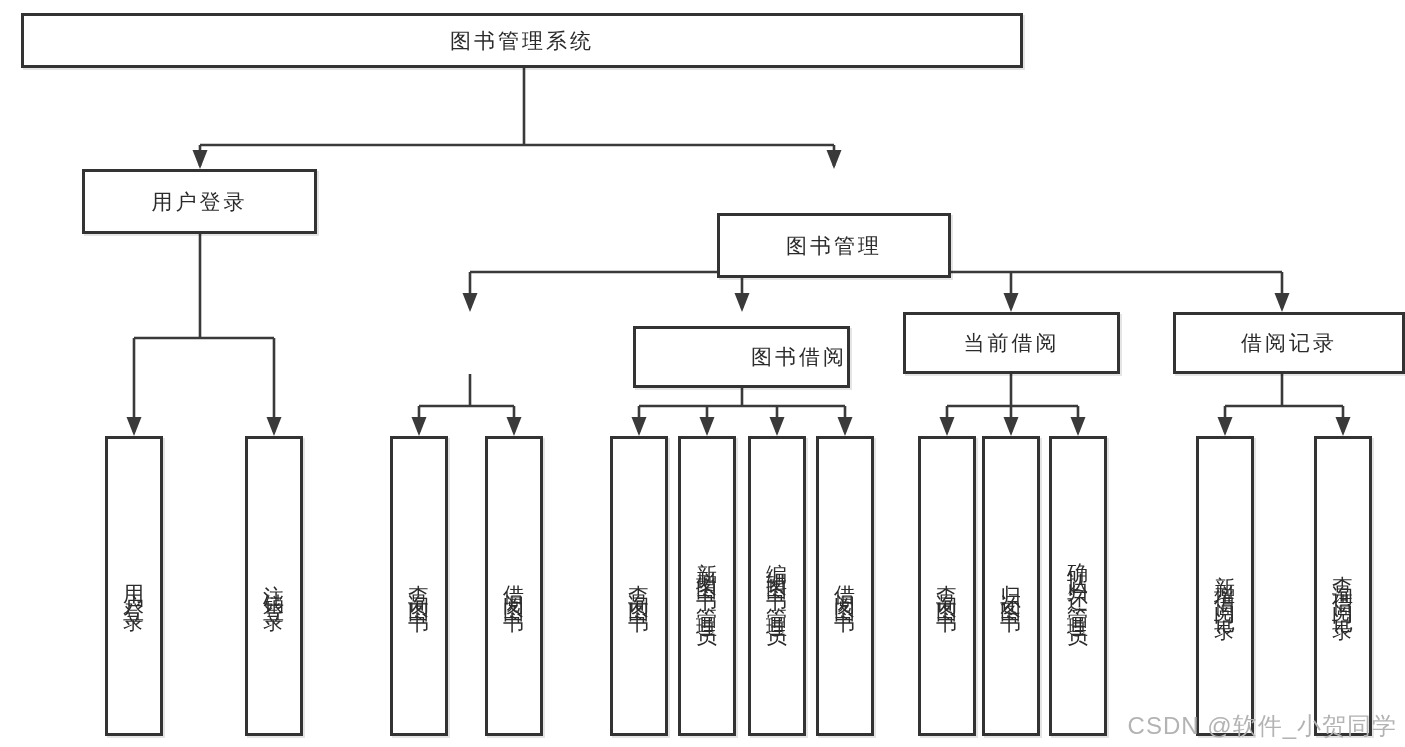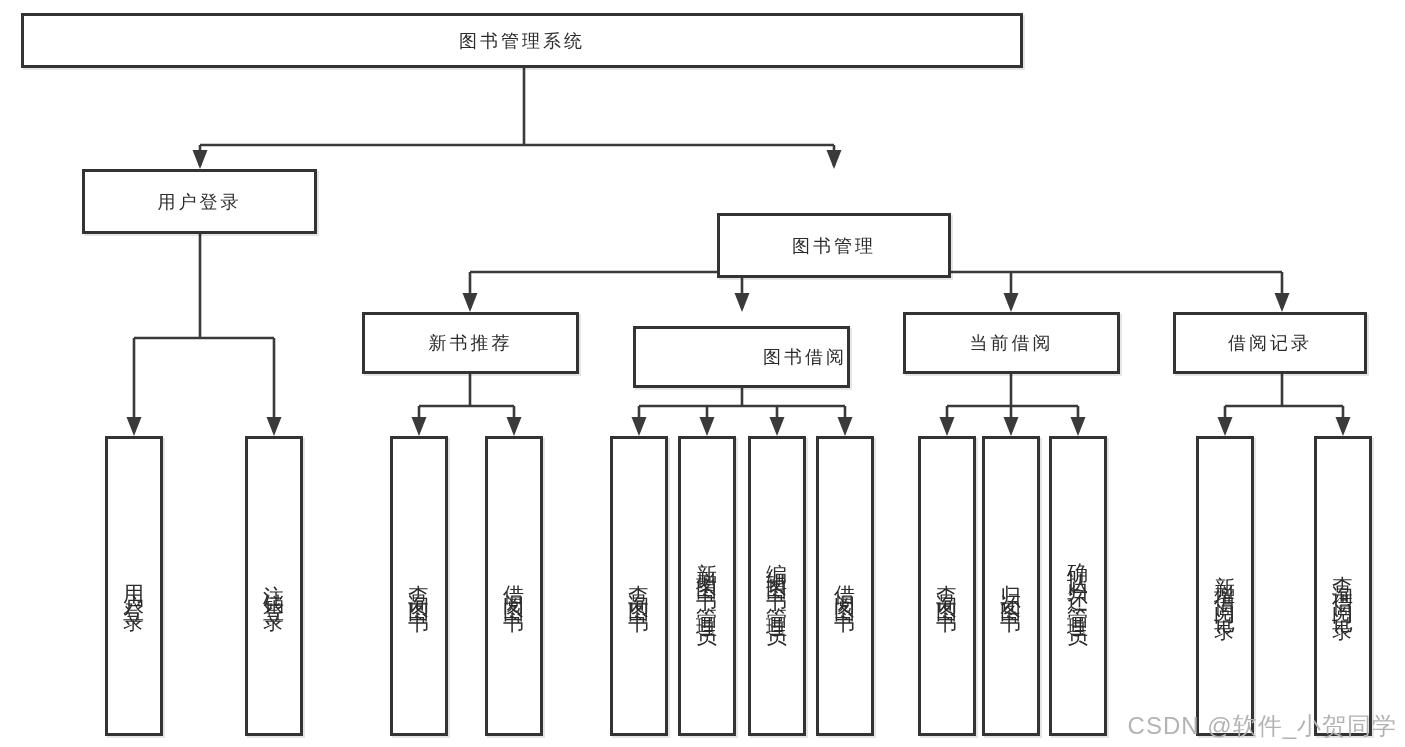--- a/index.html
+++ b/index.html
@@ -28,21 +28,21 @@
     position: absolute;
     box-sizing: border-box;
     background: #ffffff;
     border: 3px solid #333333;
     display: flex;
     align-items: center;
     justify-content: center;
     box-shadow: 2px 2px 0 rgba(0,0,0,0.10);
   }
   .hlabel {
-    font-size: 18px;
+    font-size: 21px;
     letter-spacing: 3px;
     white-space: nowrap;
     color: #2b2b2b;
   }
   .leaf {
     width: 58px;
     height: 300px;
     top: 436px;
   }
   .vlabel {
@@ -114,30 +114,27 @@
     <span class="hlabel">图书管理系统</span>
   </div>
 
   <div class="box" style="left:82px; top:169px; width:235px; height:65px;">
     <span class="hlabel">用户登录</span>
   </div>
   <div class="box" style="left:717px; top:169px; width:234px; height:65px;margin-top:44px;">
     <span class="hlabel">图书管理</span>
   </div>
 
-  <div class="box" style="left:362px; top:312px; width:217px; height:62px;">
-    <span class="hlabel">新书推荐</span>
-  </div>
   <div class="box" style="left:633px; top:326px; width:217px; height:62px;justify-content:flex-end;">
     <span class="hlabel">图书借阅</span>
   </div>
   <div class="box" style="left:903px; top:312px; width:217px; height:62px;text-align:right;">
     <span class="hlabel">当前借阅</span>
   </div>
-  <div class="box" style="left:1173px; top:312px; width:194px; height:62px;">
+  <div class="box" style="left:1173px; top:312px; width:232px; height:62px;">
     <span class="hlabel">借阅记录</span>
   </div>
 
   <div class="box leaf" style="left:105px;">
     <span class="vlabel">用户登录</span>
   </div>
   <div class="box leaf" style="left:245px;">
     <span class="vlabel">注销登录</span>
   </div>
 

